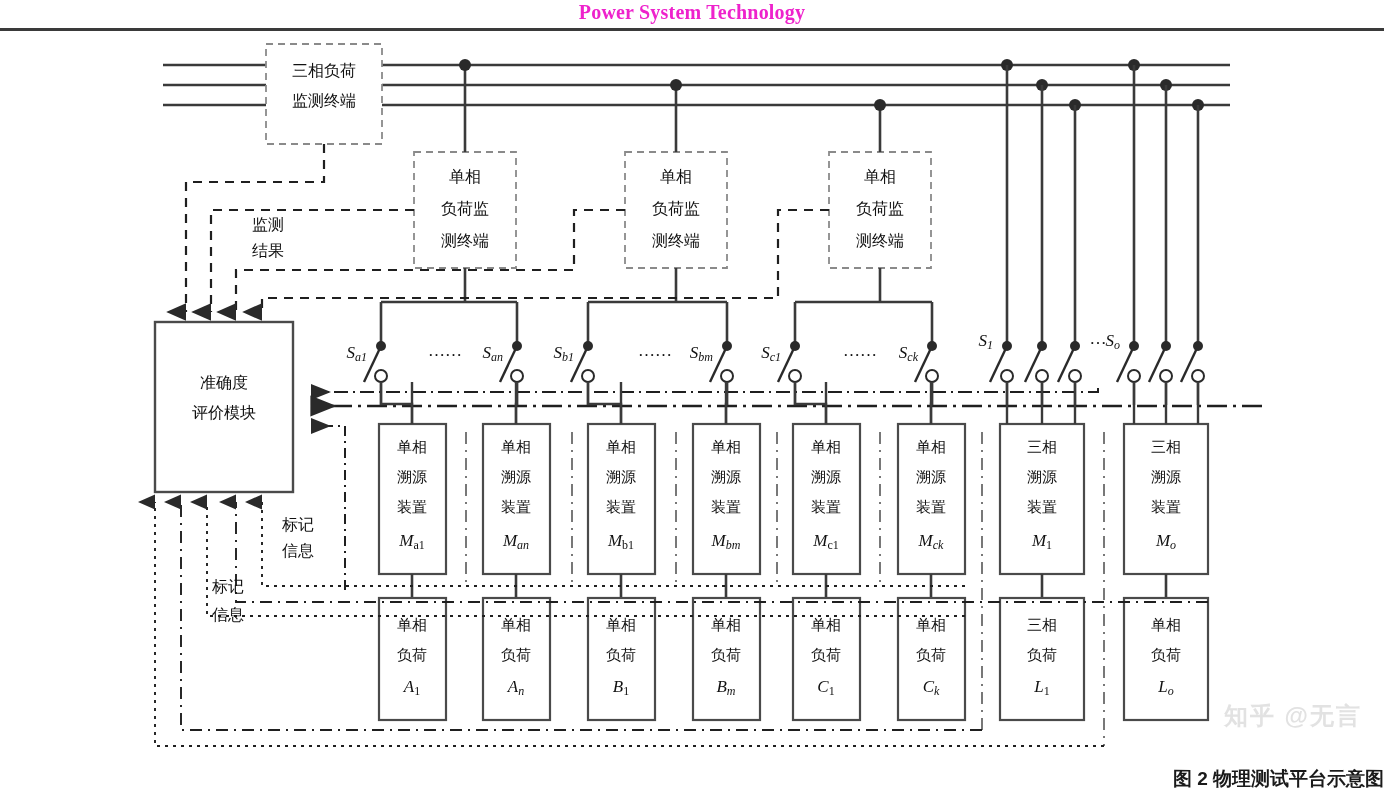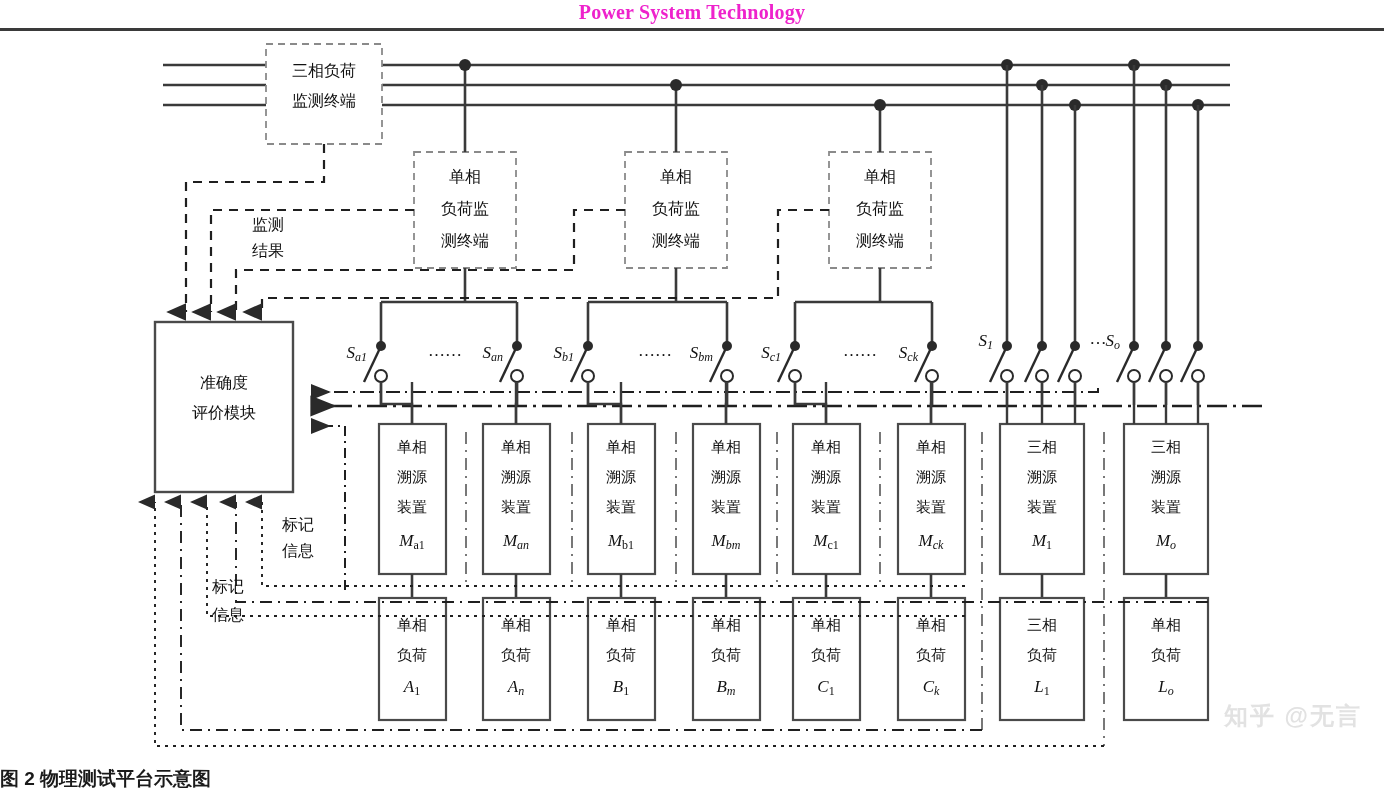--- a/index.html
+++ b/index.html
@@ -27,21 +27,21 @@
     font-family:"Liberation Serif","DejaVu Serif",serif;
     font-size:17px;fill:#111;text-anchor:middle;dominant-baseline:middle;
     font-style:italic;
   }
   .swlbl{
     font-family:"Liberation Serif","DejaVu Serif",serif;
     font-size:17px;fill:#111;text-anchor:end;dominant-baseline:middle;font-style:italic;
   }
   .dots{font-family:"Liberation Serif","DejaVu Serif",serif;font-size:17px;fill:#111;text-anchor:middle;}
   #caption{
-    position:absolute;left:0;top:766px;width:1384px;text-align:left;
+    position:absolute;left:0;top:766px;width:1384px;text-align:right;
     font-size:19px;color:#1a1a1a;font-weight:700;
     font-family:"Liberation Sans","DejaVu Sans",sans-serif;
   }
   #watermark{
     position:absolute;right:22px;top:700px;
     font-size:24px;color:#e2e2e2;font-weight:700;letter-spacing:2px;
     font-family:"Liberation Sans","DejaVu Sans",sans-serif;
     user-select:none;pointer-events:none;
   }
 </style>

